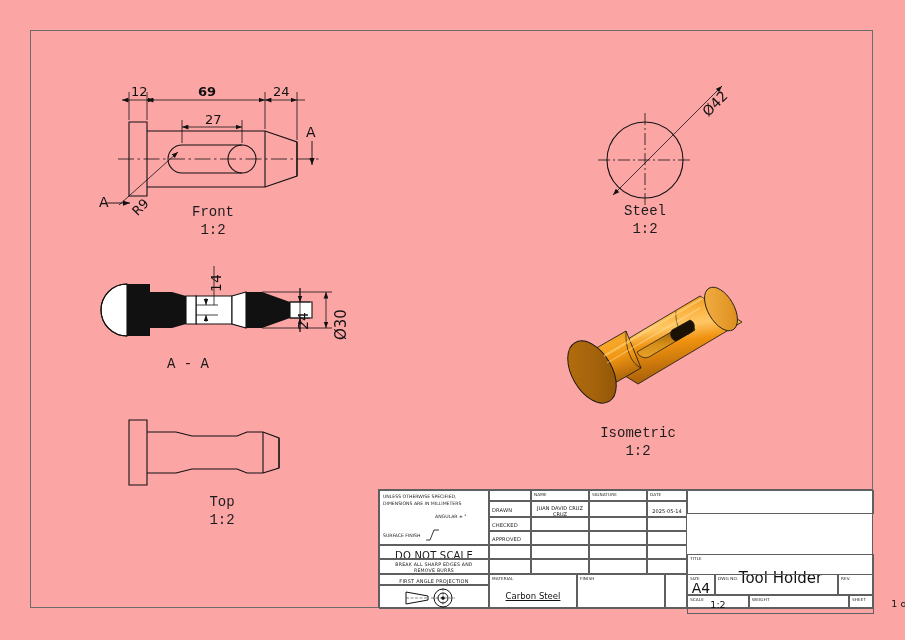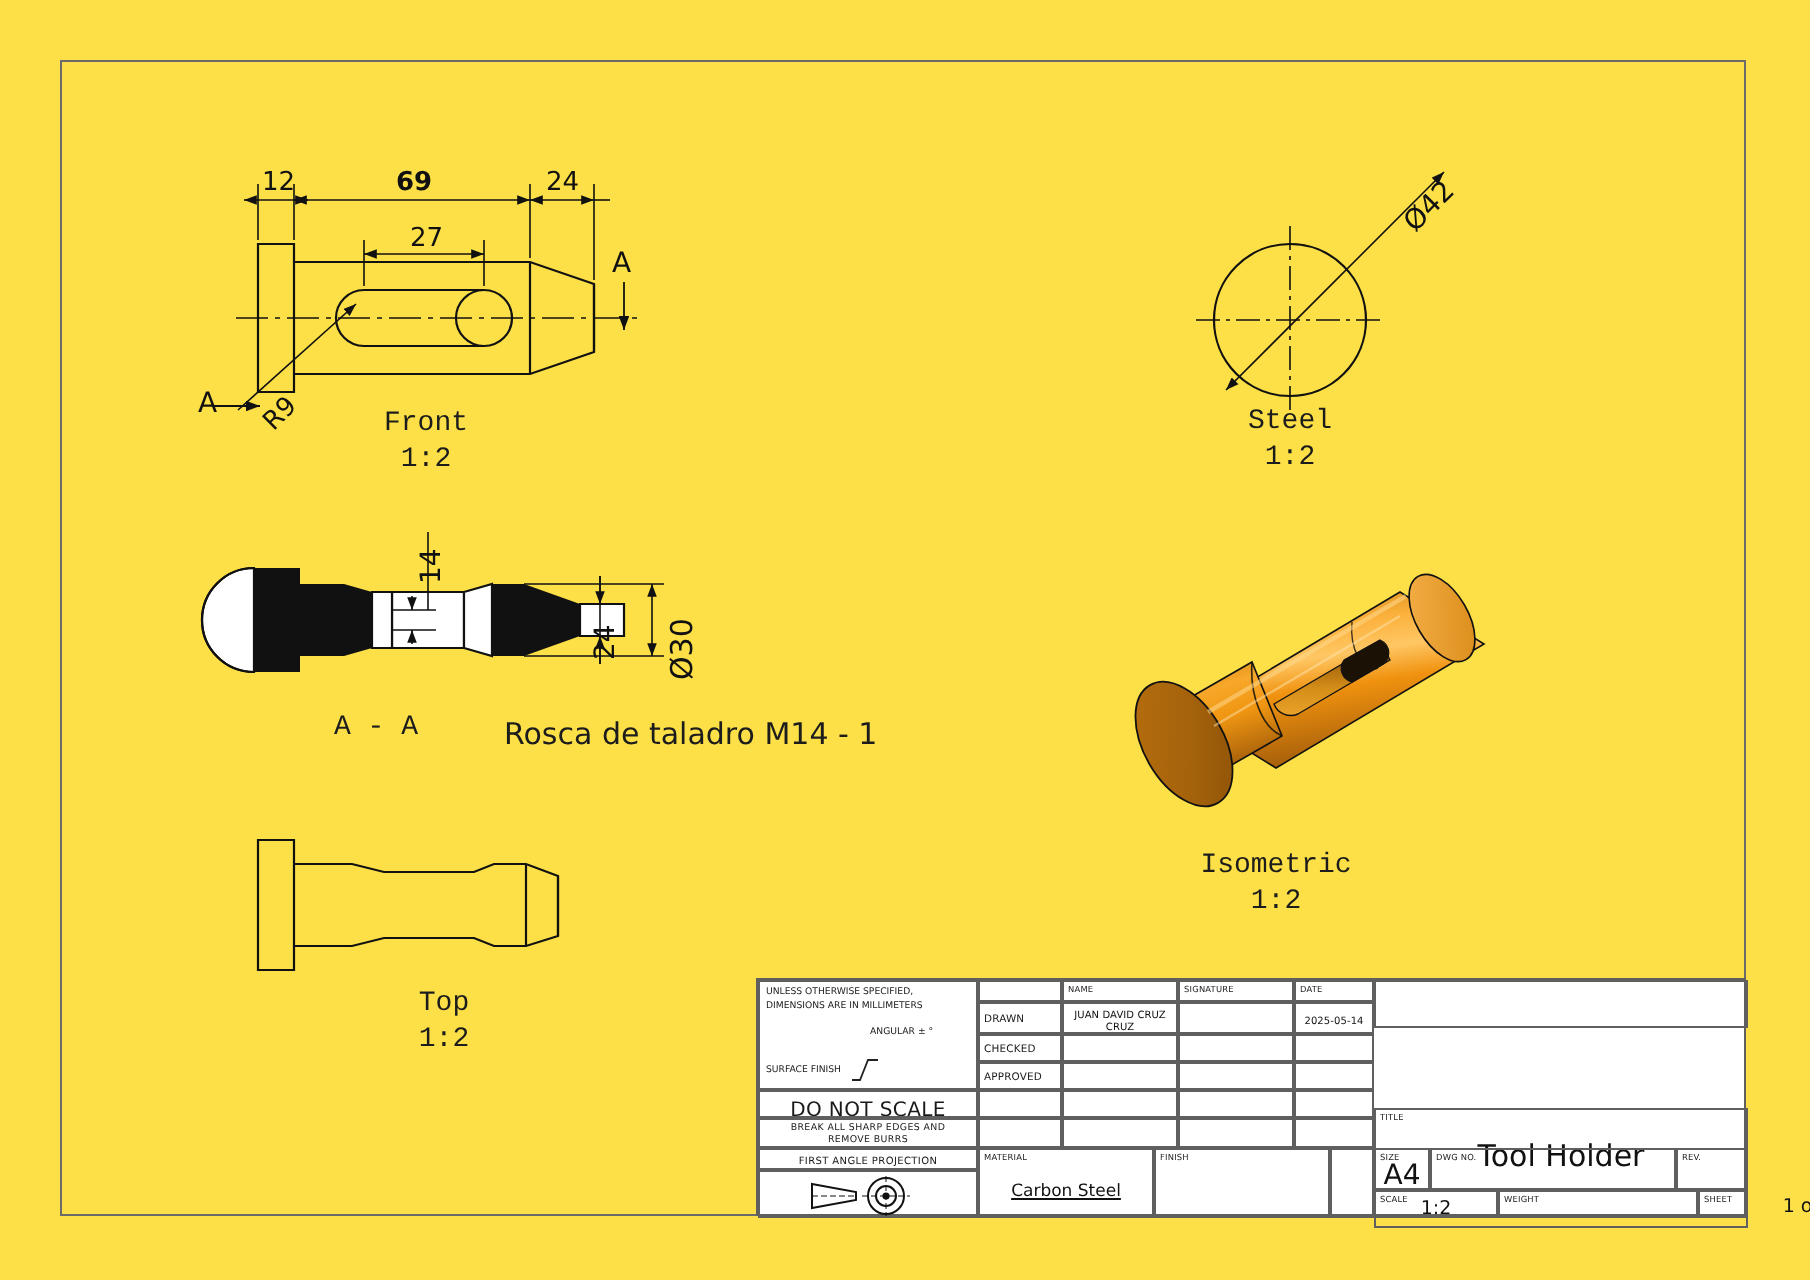--- a/index.html
+++ b/index.html
@@ -13,21 +13,21 @@
     font-family: "DejaVu Sans", sans-serif;
     color: #1a1a1a;
     overflow: hidden;
     position: relative;
   }
   #sheet {
     position: absolute;
     left: 0; top: 0;
     width: 905px;
     height: 640px;
-    background: #fde047;
+    background: #fca5a5;
   }
   .sheet-border {
     position: absolute;
     left: 30px;
     top: 30px;
     width: 843px;
     height: 578px;
     border: 1.2px solid #6b6b6b;
     box-sizing: border-box;
   }
@@ -341,21 +341,20 @@
   </div>
 
   <div class="dim-text rot90" style="left:208px; top:292px; font-size:14px;">14</div>
   <div class="dim-text rot90" style="left:295px; top:330px; font-size:14px;">24</div>
   <div class="dim-text rot90" style="left:332px; top:340px; font-size:15px;">Ø30</div>
 
   <div class="view-caption" style="left:138px; top:356px; width:100px;">
     <span>A - A</span>
   </div>
 
-  <div class="note-text" style="left:252px; top:358px; font-size:15px;">Rosca de taladro M14 - 1</div>
 
   <div class="view-caption" style="left:172px; top:494px; width:100px;">
     <span>Top</span>
     <span class="scale">1:2</span>
   </div>
 
   <div class="view-caption" style="left:588px; top:425px; width:100px;">
     <span>Isometric</span>
     <span class="scale">1:2</span>
   </div>

